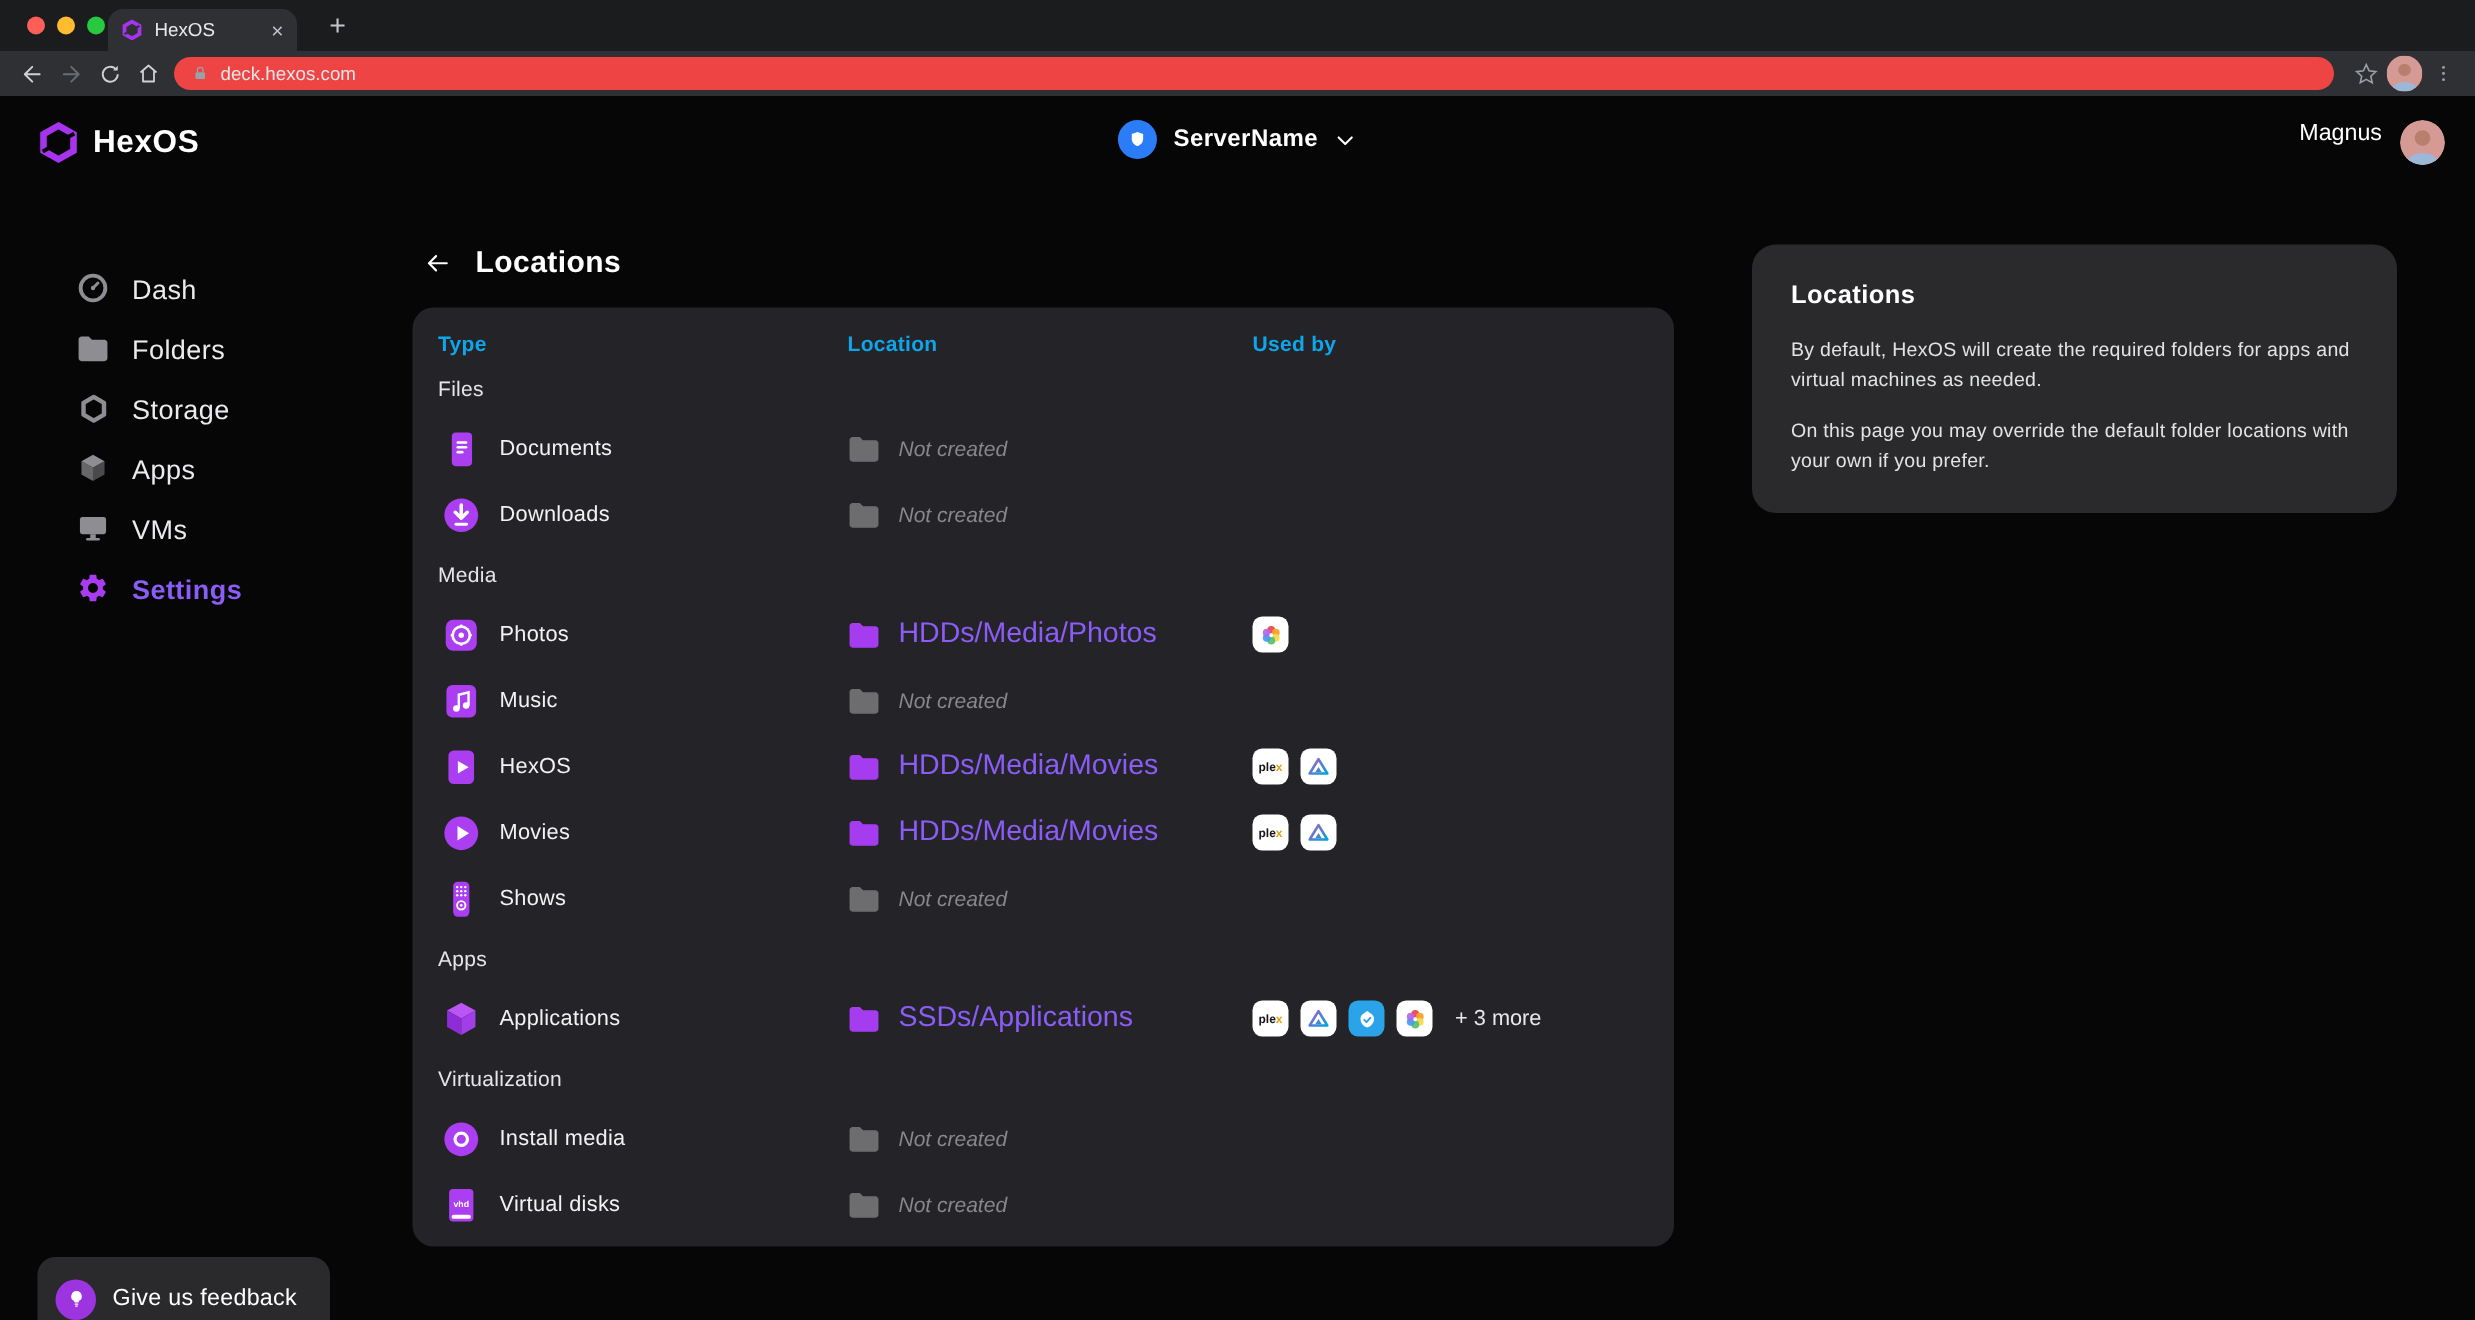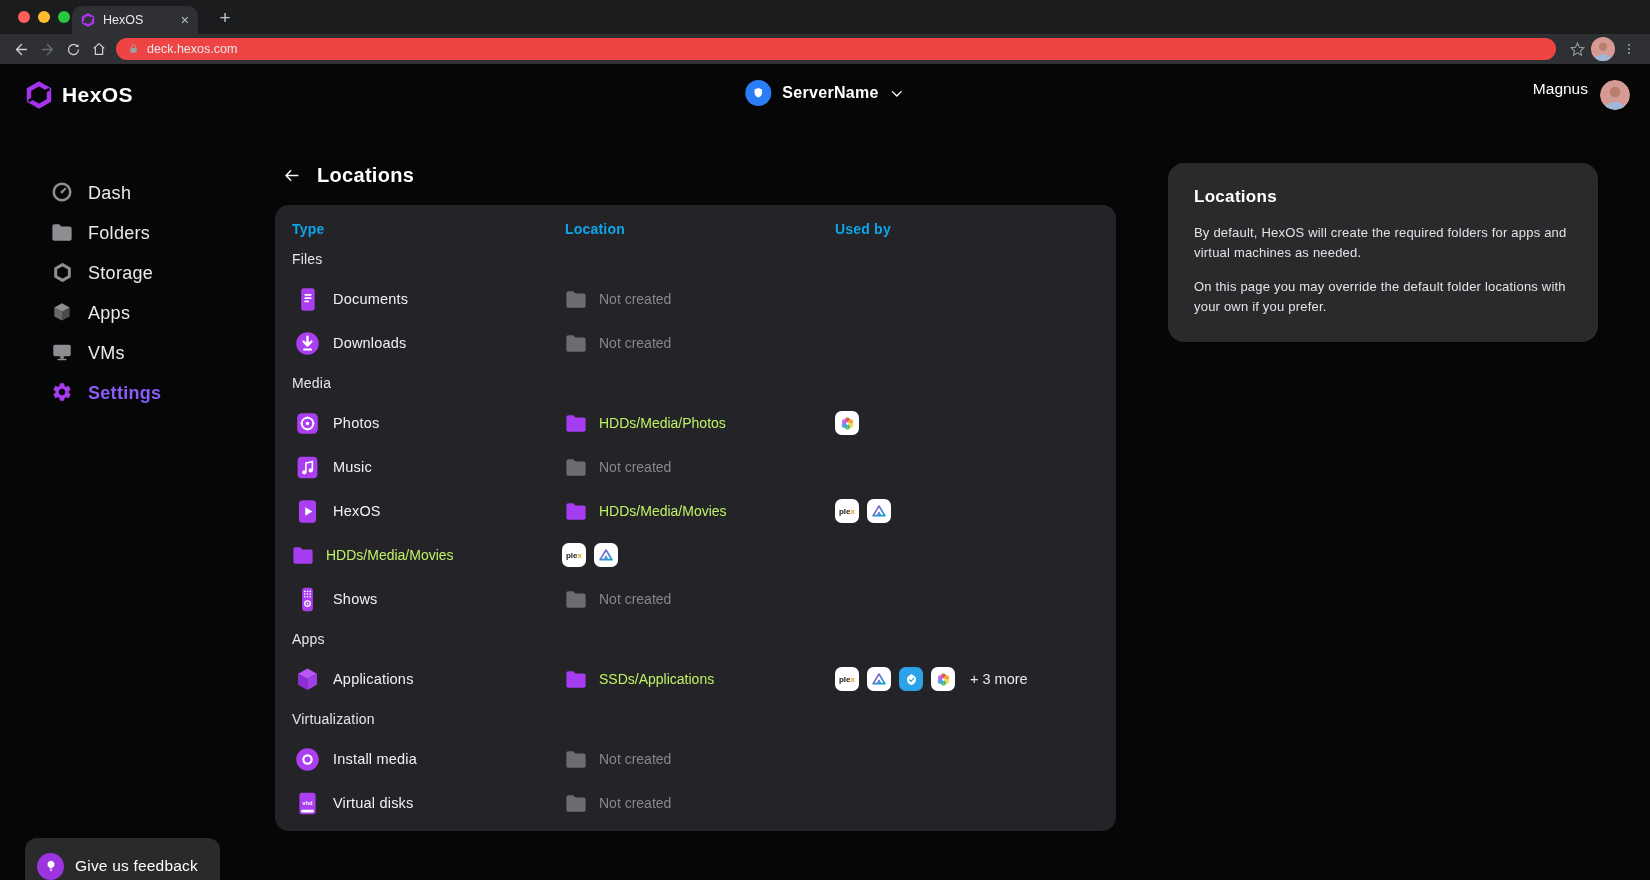--- a/index.html
+++ b/index.html
@@ -49,22 +49,22 @@
         border-radius:14px;padding:12px 20px 0 17px;box-sizing:border-box}
   .thead{display:flex;height:24px;align-items:center}
   .col-type{width:273px}.col-loc{width:270px}.col-used{flex:1}
   .th{font-size:14px;font-weight:700;color:#0ea5e9;letter-spacing:.2px}
   .sect{height:36px;display:flex;align-items:center;font-size:14px;color:#e6e6e8;letter-spacing:.2px}
   .trow{height:44px;display:flex;align-items:center;cursor:pointer}
   .type-cell{display:flex;align-items:center;gap:11px}
   .ticon{width:30px;height:30px;display:flex;align-items:center;justify-content:center}
   .tlabel{font-size:14.5px;color:#f2f2f3;letter-spacing:.2px}
   .loc-cell{display:flex;align-items:center;gap:12px}
-  .loc-text{font-size:14px;color:#bef264}
-  .loc-none{font-size:14px;color:#87878b;}
+  .loc-text{font-size:19px;color:#8b5cf6}
+  .loc-none{font-size:14px;color:#87878b;font-style:italic}
   .used-cell{display:flex;align-items:center;gap:8px}
   .app-badge{width:24px;height:24px;border-radius:6.5px;background:#fff;display:flex;align-items:center;
              justify-content:center;overflow:hidden;flex:none}
   .app-badge.leaf{background:#2aa3e8}
   .plex-word{font-size:8px;font-weight:800;color:#17171a;letter-spacing:0}
   .plex-word i{font-style:normal;color:#e5a00d}
   .more-label{margin-left:7px;font-size:14.5px;color:#e8e8ea}
   
   .info{position:absolute;left:1168px;top:99px;width:430px;background:#2a2a2d;border-radius:16px;
         padding:24px 26px 26px;box-sizing:border-box}
@@ -416,20 +416,29 @@
             </span>
             <span class="app-badge ">
               <svg width="16" height="16" viewBox="0 0 24 24">
                 <path d="M12 4.6L20.8 19H3.2z" fill="none" stroke="url(#jfgrad)" stroke-width="2.6" stroke-linejoin="round"></path>
                 <path d="M12 12.4l3.3 5.4H8.7z" fill="url(#jfgrad)"></path>
               </svg>
             </span>
           </div>
      </div>
         <div class="trow">
+       <div class="col-type type-cell">
+         <span class="ticon">
+              <svg width="27" height="27" viewBox="0 0 30 30">
+                <circle cx="15" cy="15" r="12.5" fill="#aa3ef0"></circle>
+                <path d="M12.2 9.7l8.6 5.3-8.6 5.3z" fill="#fff"></path>
+              </svg>
+            </span>
+         <span class="tlabel">Movies</span>
+       </div>
        <div class="col-loc loc-cell">
          <span style="display:flex">
               <svg width="22" height="19" viewBox="0 0 24 20">
                 <path fill="#a63cf0" d="M1.5 3.2C1.5 2 2.5 1 3.7 1h5.2l2.4 2.4h9c1.2 0 2.2 1 2.2 2.2v11.2c0 1.2-1 2.2-2.2 2.2H3.7c-1.2 0-2.2-1-2.2-2.2V3.2z"></path>
               </svg>
             </span>
          <span class="loc-text">HDDs/Media/Movies</span>
        </div>
        <div class="col-used used-cell">
             <span class="app-badge ">

